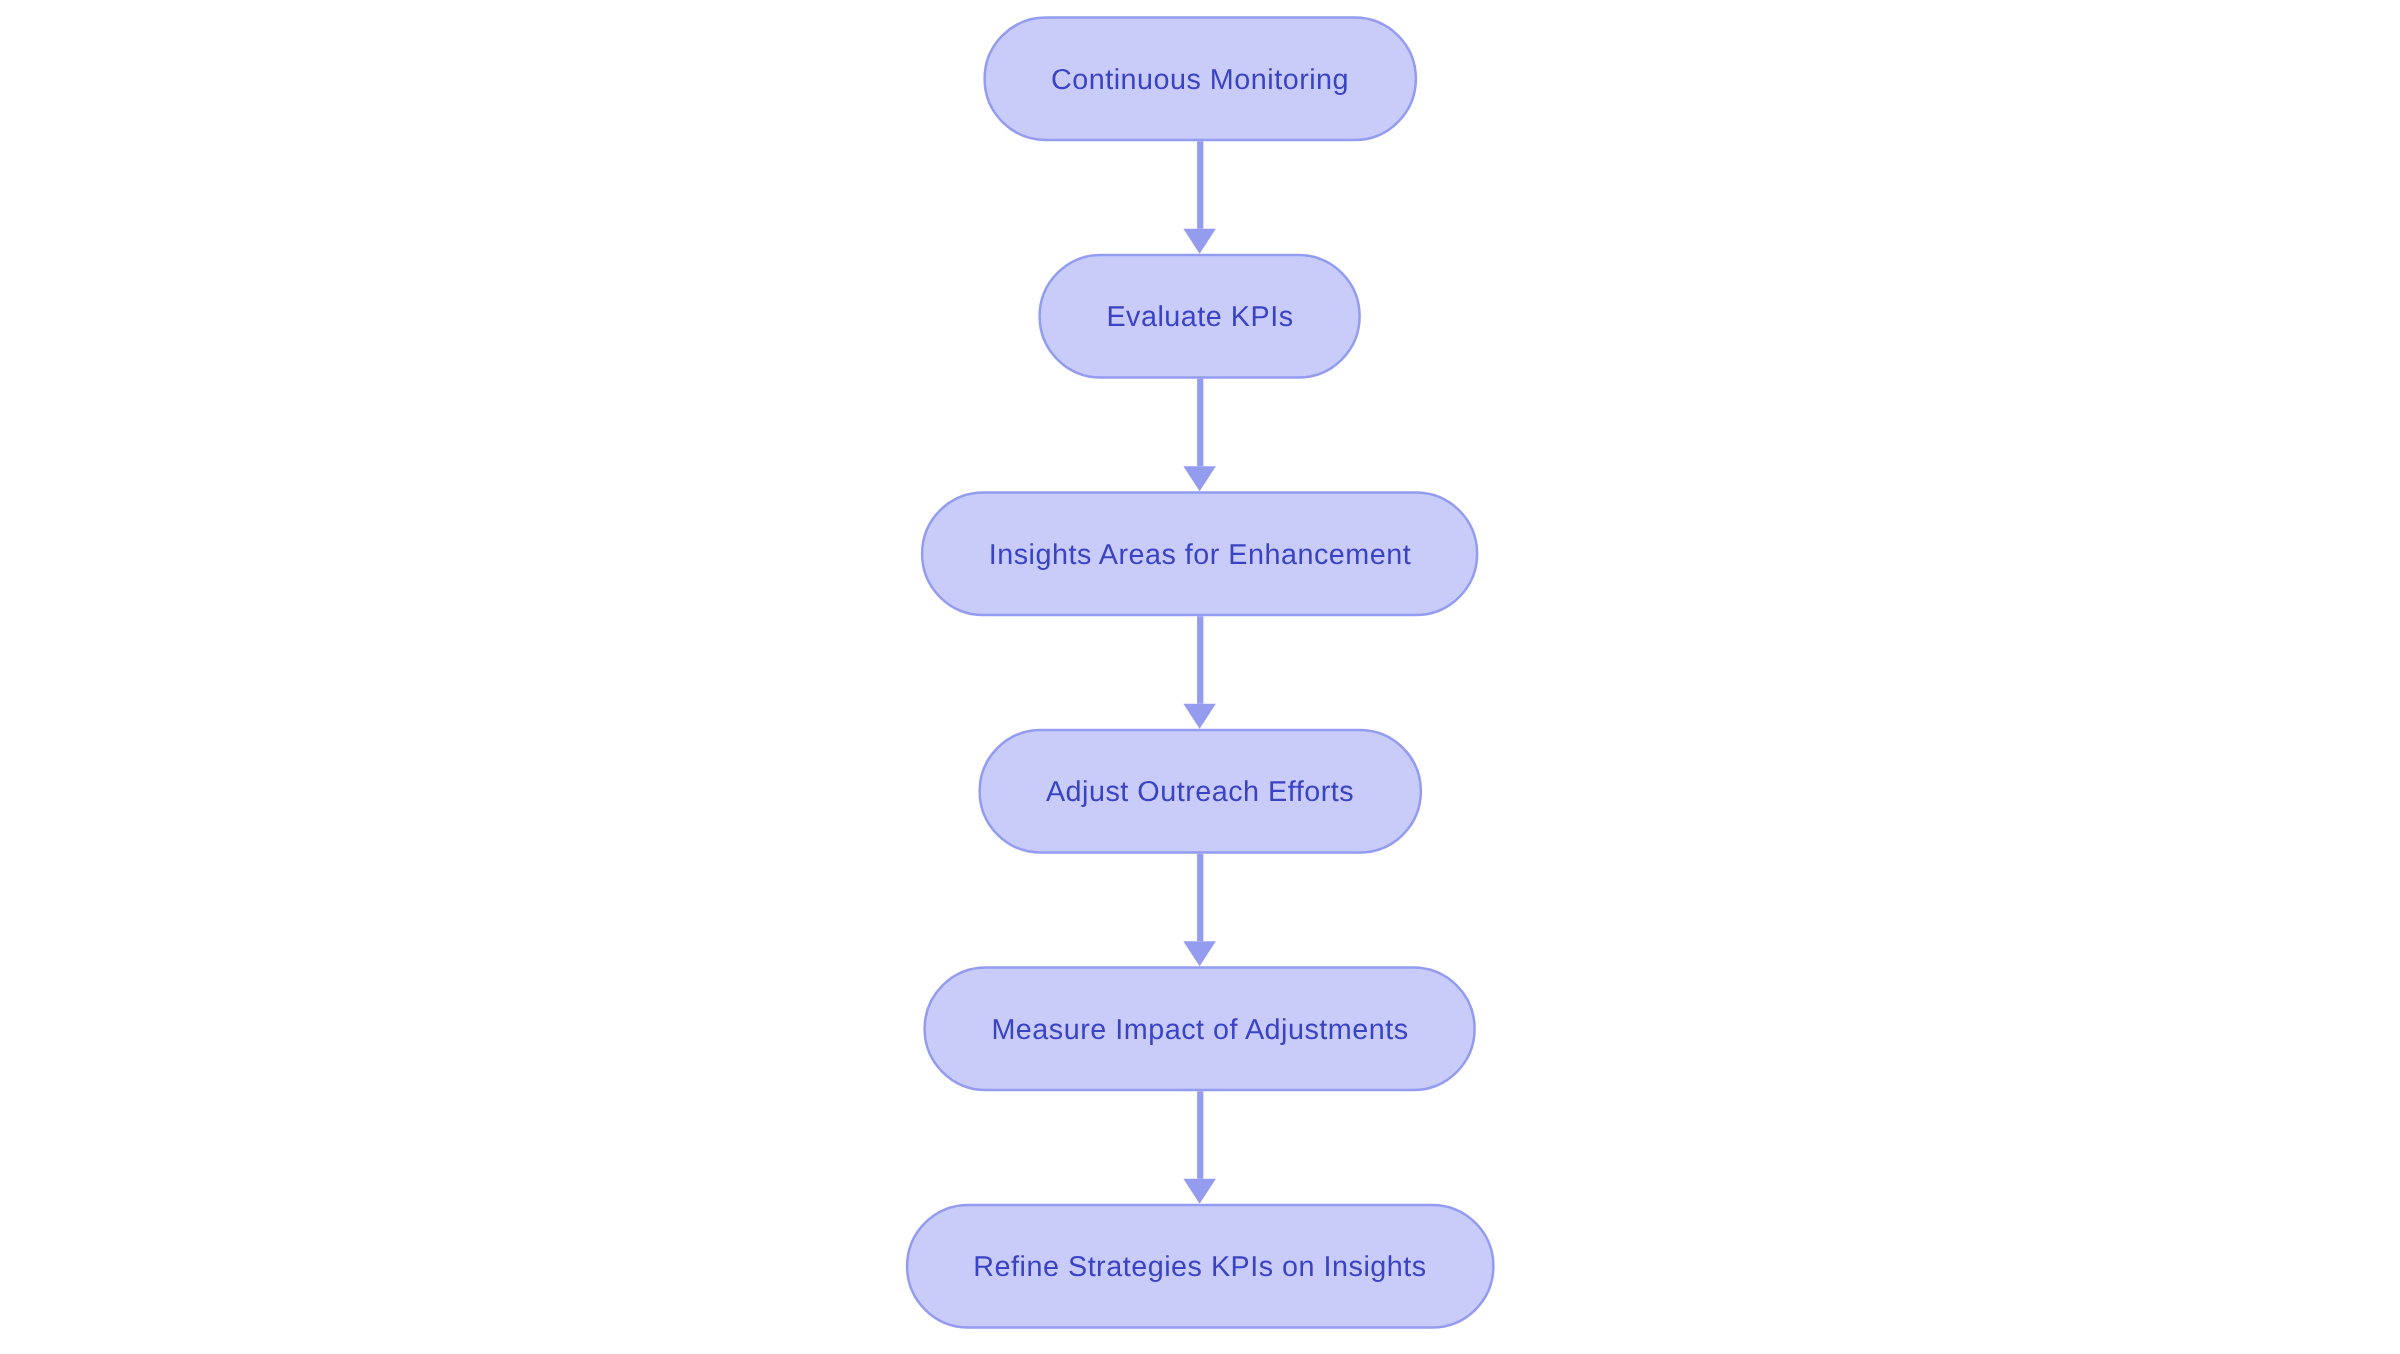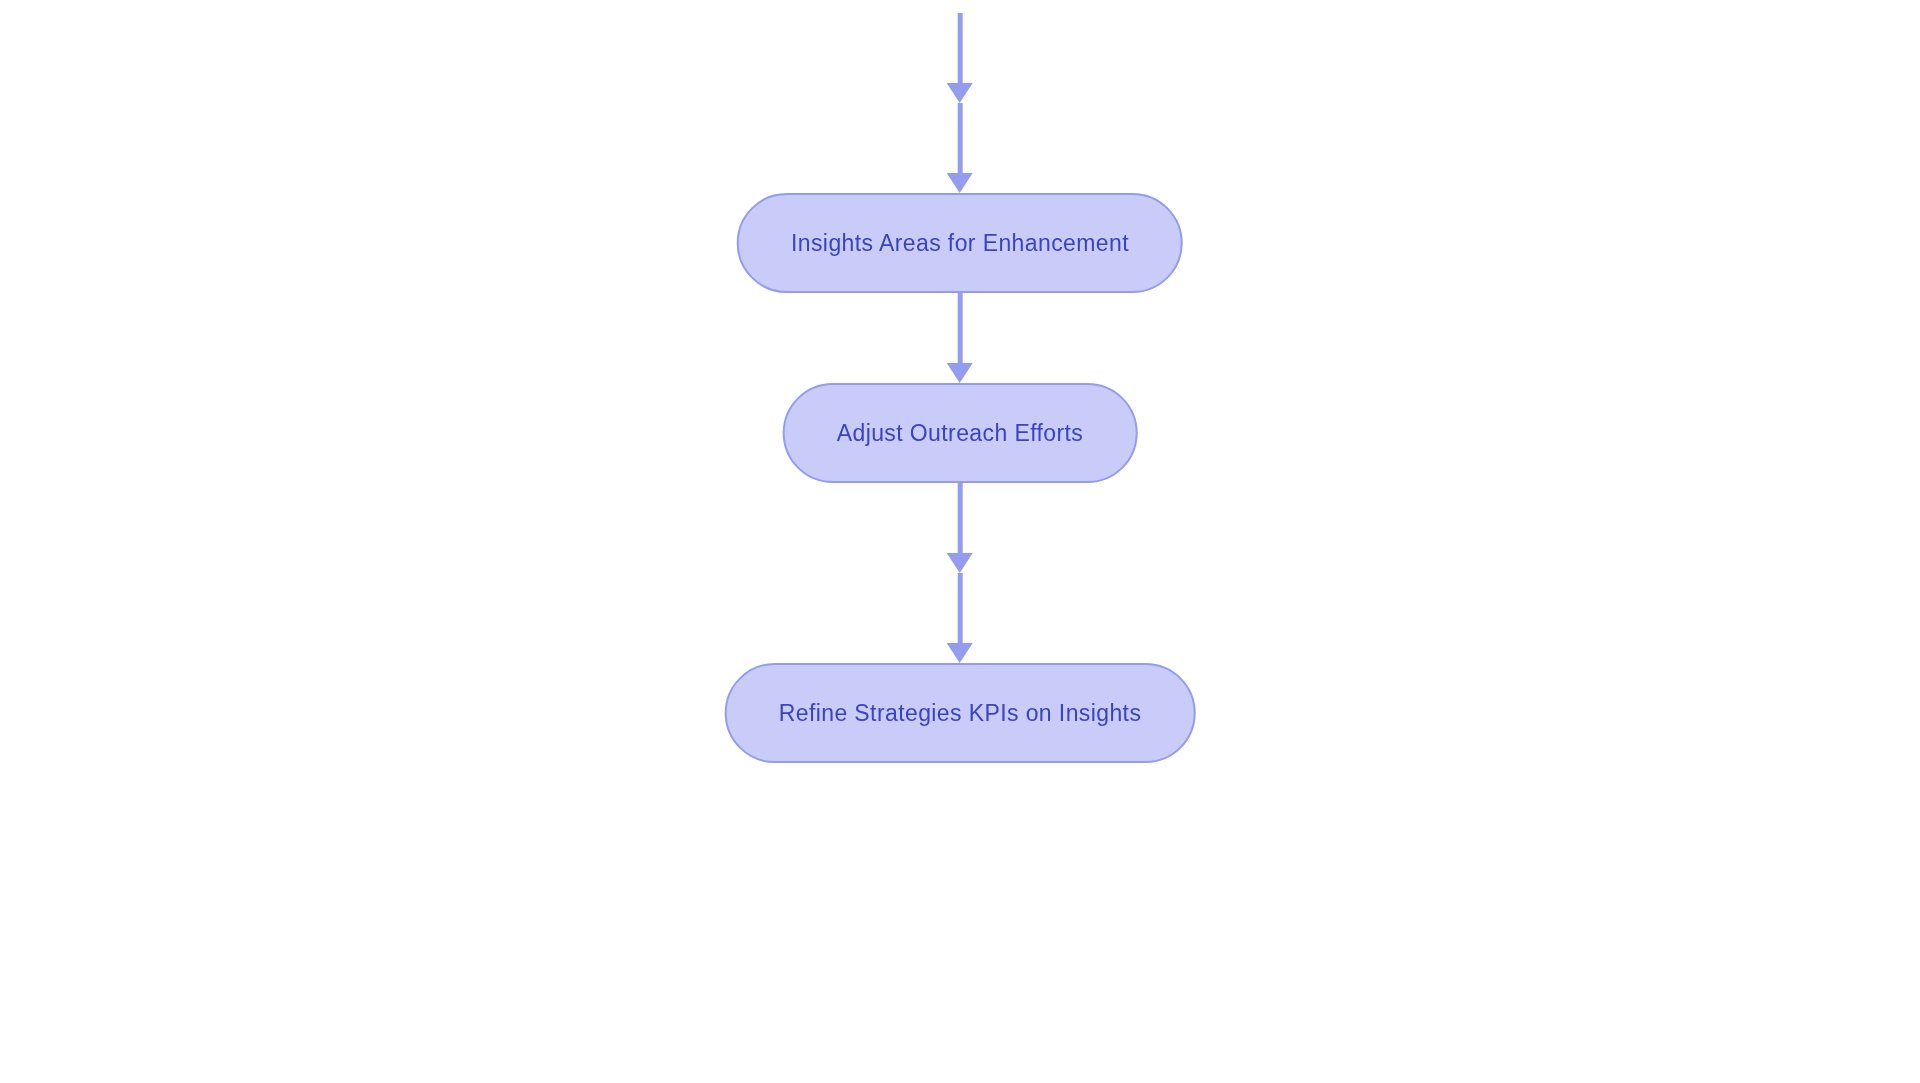--- a/index.html
+++ b/index.html
@@ -61,26 +61,32 @@
     border-left: 13px solid transparent;
     border-right: 13px solid transparent;
     border-top: 20px solid var(--arrow);
   }
 </style>
 </head>
 <body>
 
 <div class="canvas">
 
+  <div class="pill">
+    <span class="label">Continuous Monitoring</span>
+  </div>
 
   <div class="connector">
     <div class="line"></div>
     <div class="arrowhead"></div>
   </div>
 
+  <div class="pill">
+    <span class="label">Evaluate KPIs</span>
+  </div>
 
   <div class="connector">
     <div class="line"></div>
     <div class="arrowhead"></div>
   </div>
 
   <div class="pill">
     <span class="label">Insights Areas for Enhancement</span>
   </div>
 
@@ -91,20 +97,23 @@
 
   <div class="pill">
     <span class="label">Adjust Outreach Efforts</span>
   </div>
 
   <div class="connector">
     <div class="line"></div>
     <div class="arrowhead"></div>
   </div>
 
+  <div class="pill">
+    <span class="label">Measure Impact of Adjustments</span>
+  </div>
 
   <div class="connector">
     <div class="line"></div>
     <div class="arrowhead"></div>
   </div>
 
   <div class="pill">
     <span class="label">Refine Strategies KPIs on Insights</span>
   </div>
 

